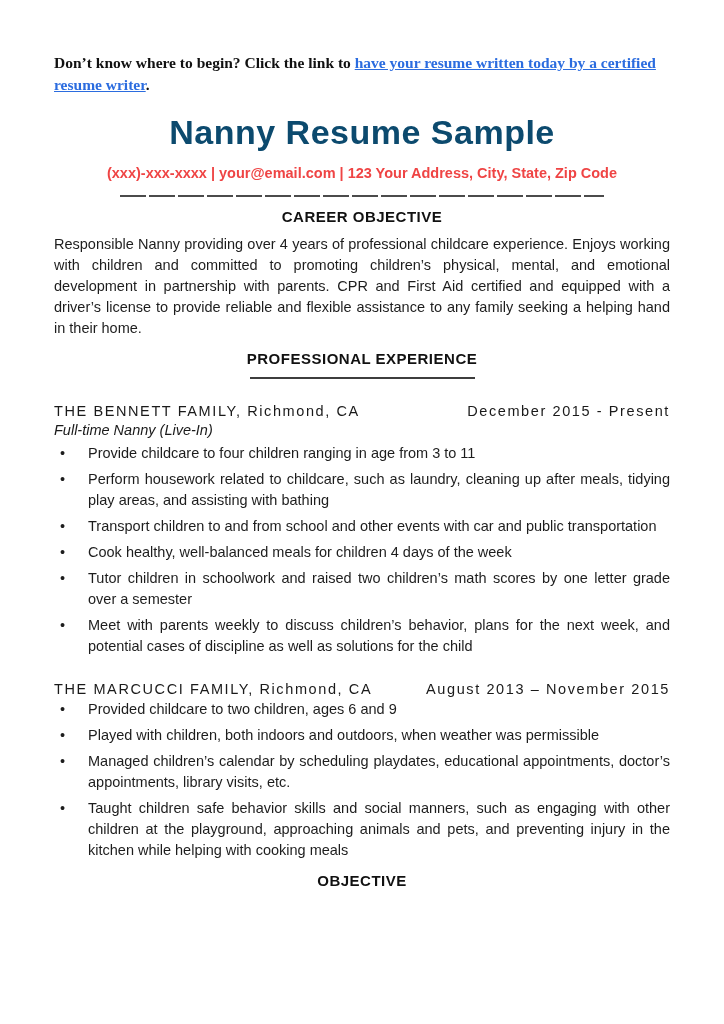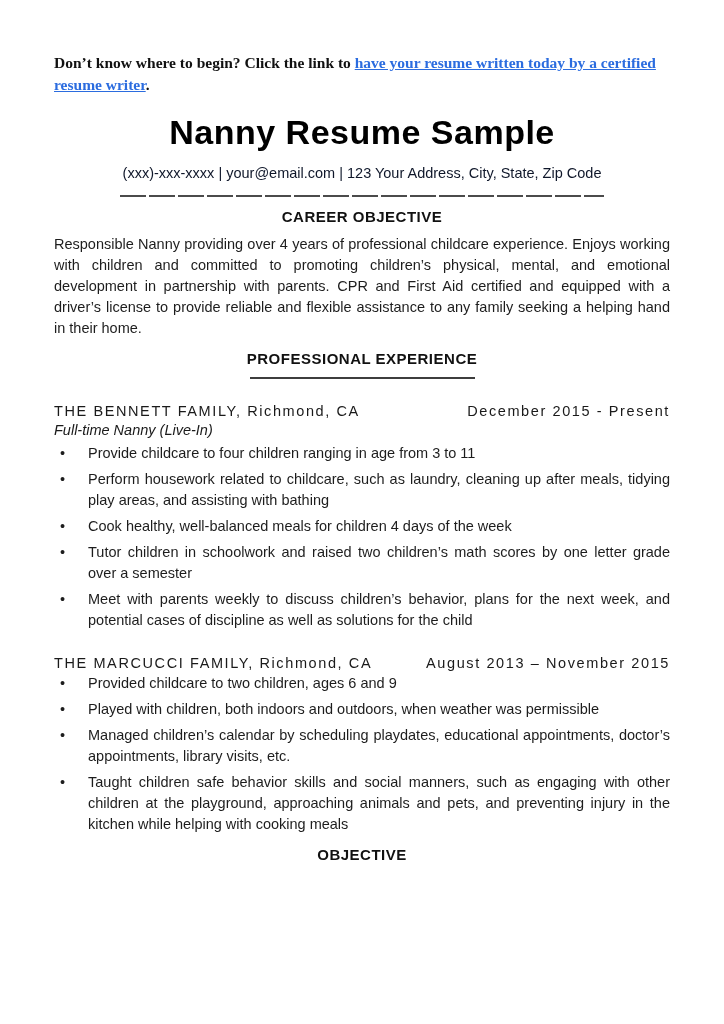--- a/index.html
+++ b/index.html
@@ -36,27 +36,28 @@
     cursor: pointer;
   }
 
   
   .doc-title {
     margin: 17px 0 0 0;
     text-align: center;
     font-size: 34px;
     font-weight: bold;
     letter-spacing: 0.5px;
-    color: #000000;
+    color: #0c4a6e;
   }
   .contact-line {
     margin-top: 13px;
     text-align: center;
     font-size: 14.5px;
-    color: #0f172a;
+    color: #ef4444;
+    font-weight: bold;
   }
   .contact-separator {
     width: 484px;
     height: 2px;
     margin: 14px auto 0 auto;
     background: repeating-linear-gradient(90deg, #4b4b4b 0 26px, transparent 26px 29px);
   }
 
   
   .section-heading {
@@ -144,20 +145,21 @@
 
   <div>
     <div class="job-header">
       <span>THE BENNETT FAMILY, Richmond, CA</span>
       <span>December 2015 - Present</span>
     </div>
     <div class="job-role">Full-time Nanny (Live-In)</div>
     <ul class="bullets">
         <li>Provide childcare to four children ranging in age from 3 to 11</li>
         <li>Perform housework related to childcare, such as laundry, cleaning up after meals, tidying play areas, and assisting with bathing</li>
+        <li>Transport children to and from school and other events with car and public transportation</li>
         <li>Cook healthy, well-balanced meals for children 4 days of the week</li>
         <li>Tutor children in schoolwork and raised two children’s math scores by one letter grade over a semester</li>
         <li>Meet with parents weekly to discuss children’s behavior, plans for the next week, and potential cases of discipline as well as solutions for the child</li>
       </ul>
   </div>
 
   <div>
     <div class="job-header">
       <span>THE MARCUCCI FAMILY, Richmond, CA</span>
       <span>August 2013 – November 2015</span>

